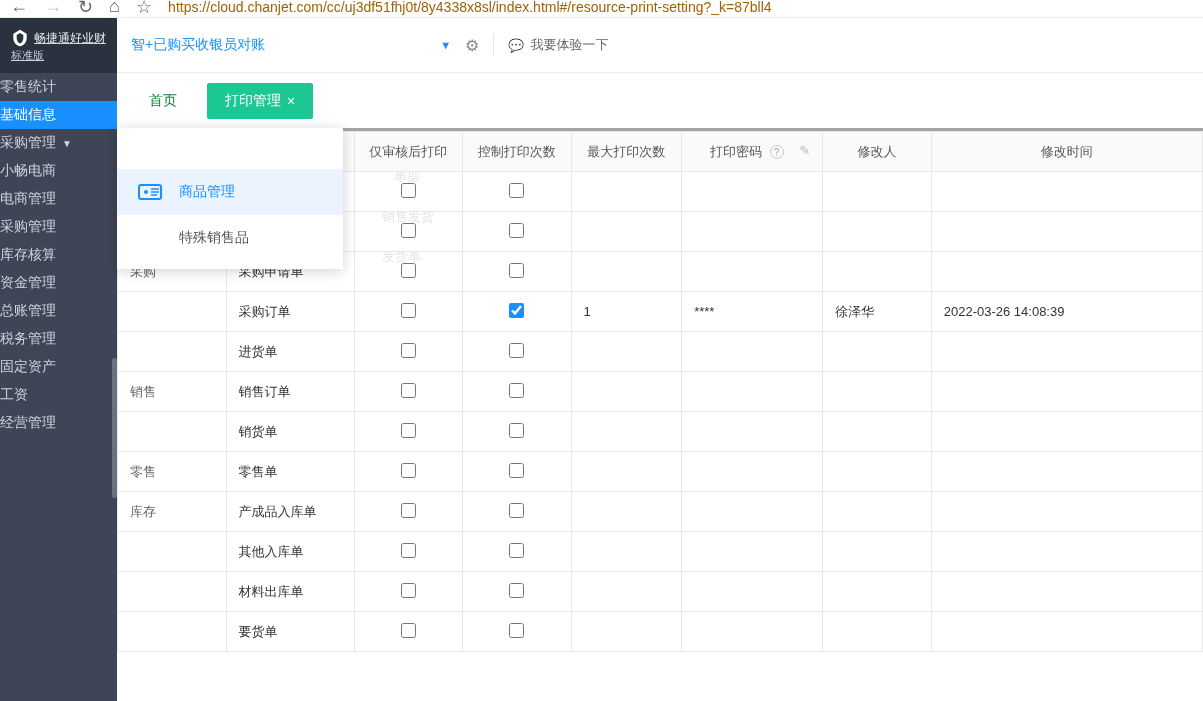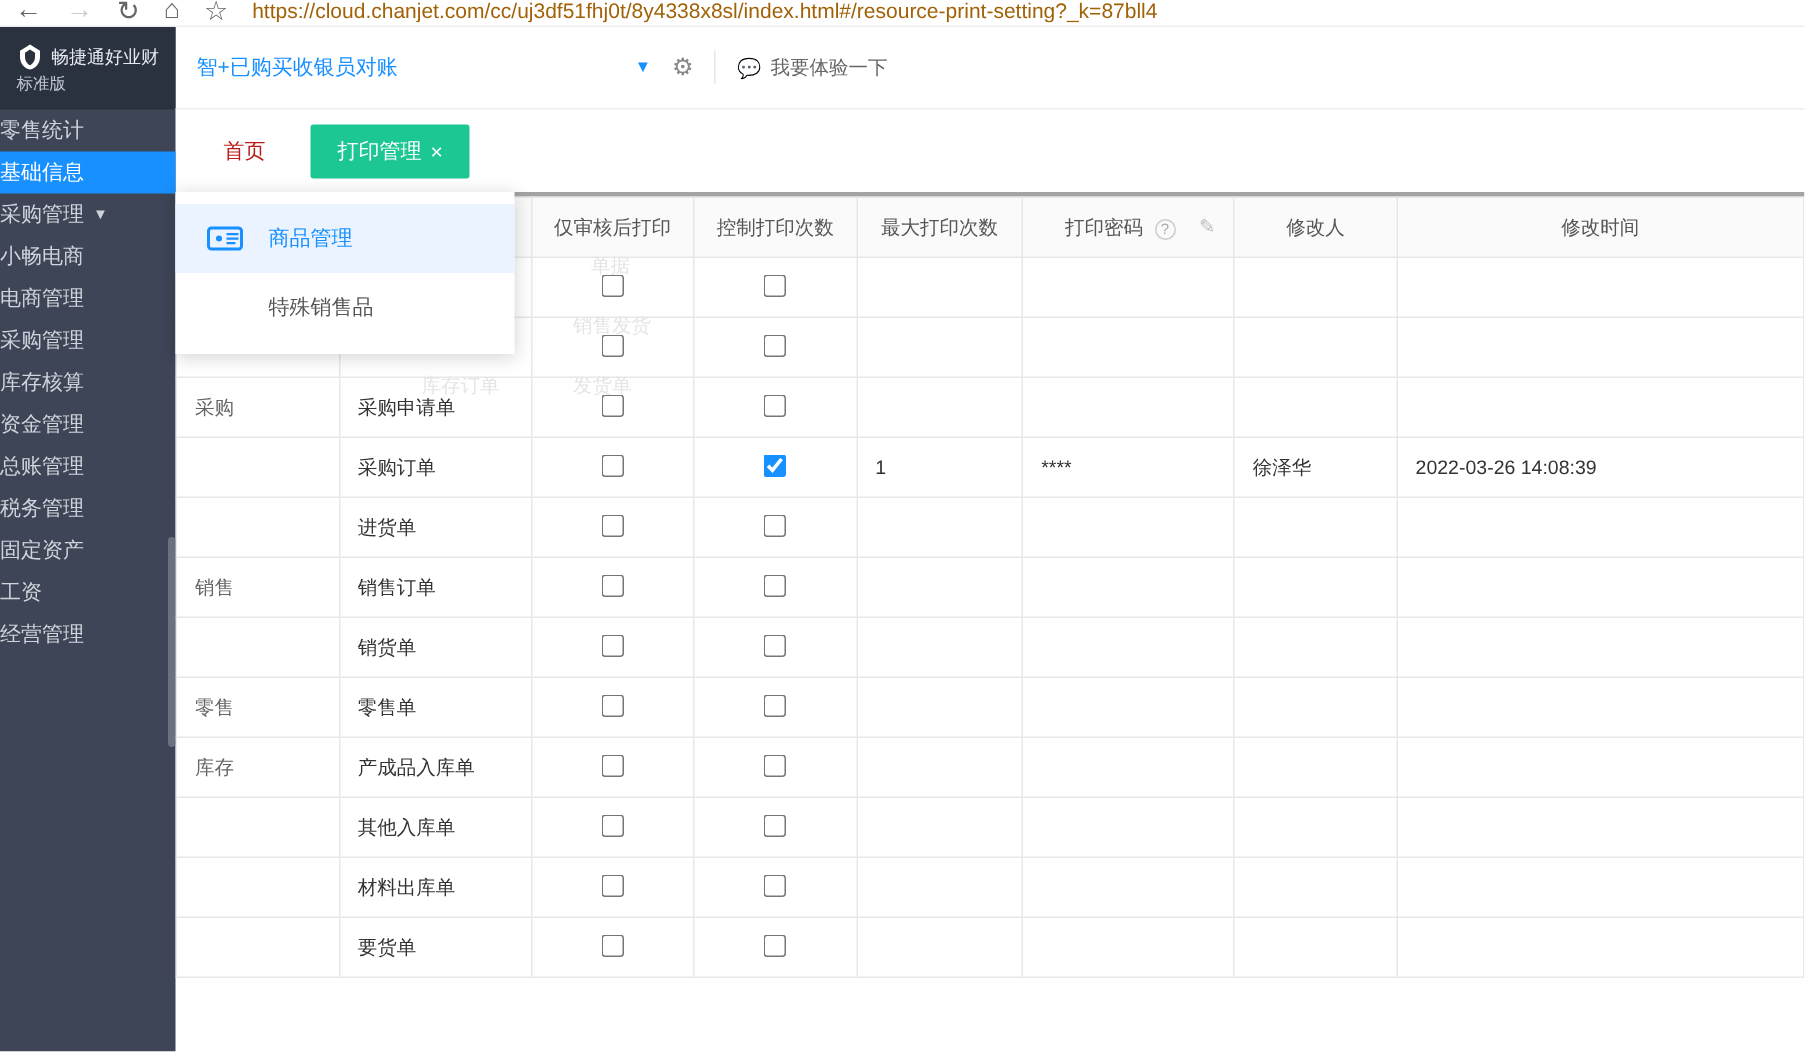--- a/index.html
+++ b/index.html
@@ -4,48 +4,48 @@
 <style>
 * { margin: 0; padding: 0; box-sizing: border-box; font-family: -apple-system, "Microsoft YaHei", sans-serif; }
 body { background: #fff; font-size: 13px; color: #333; overflow: hidden; }
 
 .browser-bar { height: 18px; display: flex; align-items: center; gap: 16px; padding: 0 10px 4px 10px; background: #fff; border-bottom: 1px solid #eee; }
 .browser-bar .nav-btn { font-size: 18px; color: #666; cursor: pointer; }
 .browser-bar .url { color: #a16207; font-size: 14px; white-space: nowrap; overflow: hidden; }
 
 .app { display: flex; height: 683px; }
 .sidebar { width: 117px; background: #3d4556; color: #cfd3db; display: flex; flex-direction: column; position: relative; }
-.sidebar-logo { height: 55px; background: #2a313f; display: flex; flex-direction: column; align-items: flex-start; justify-content: center; padding-left: 10px; gap: 0; }
+.sidebar-logo { height: 55px; background: #2a313f; display: flex; flex-direction: column; align-items: flex-start; justify-content: center; padding-left: 10px; gap: 0; text-decoration: underline; }
 .logo-row { display: flex; align-items: center; gap: 4px; }
 .logo-icon { width: 20px; height: 20px; display: flex; align-items: center; justify-content: center; }
 .logo-text { font-size: 12px; color: #e8eaf0; }
 .logo-sub { font-size: 11px; color: #c1c7d4; margin-left: 1px; }
 
 .sidebar-item { height: 28px; display: flex; align-items: center; justify-content: flex-start; font-size: 14px; cursor: pointer; position: relative; }
 .sidebar-item.active { background: #1890ff; color: #fff; }
 .sidebar-item.active::after { content: ""; position: absolute; right: -8px; top: 50%; transform: translateY(-50%); border: 8px solid transparent; border-left-color: #1890ff; }
 .sidebar-item .chev { margin-left: 6px; font-size: 10px; }
 .sidebar-scroll { position: absolute; right: 0; top: 340px; width: 5px; height: 140px; background: #6b7180; border-radius: 3px; }
 
 .main { flex: 1; display: flex; flex-direction: column; position: relative; }
 .topbar { height: 55px; display: flex; align-items: center; padding: 0 14px; border-bottom: 1px solid #eee; gap: 14px; }
-.org-select { display: flex; align-items: center; gap: 8px; color: #1890ff; font-size: 14px; cursor: pointer; }
+.org-select { display: flex; align-items: center; gap: 25px; color: #1890ff; font-size: 14px; cursor: pointer; }
 .org-select .chev-down { color: #1890ff; font-size: 11px; margin-left: 150px; }
 .gear { color: #888; font-size: 16px; cursor: pointer; }
 .divider-v { width: 1px; height: 22px; background: #e5e5e5; }
 .exp-link { display: flex; align-items: center; gap: 6px; color: #666; font-size: 13px; cursor: pointer; }
 
 .tabs { height: 55px; display: flex; align-items: center; padding: 0 14px; gap: 12px; }
-.tab { height: 36px; display: flex; align-items: center; justify-content: center; padding: 0 18px; font-size: 14px; cursor: pointer; border-radius: 2px; color: #b91c1c; }
+.tab { height: 36px; display: flex; align-items: center; justify-content: center; padding: 0 18px; font-size: 14px; cursor: pointer; border-radius: 2px; color: #15803d; }
 .tab.active { background: #1dc794; color: #fff; }
 .tab .close { margin-left: 6px; font-size: 14px; }
 
 .flyout { position: absolute; left: 0; top: 110px; width: 226px; background: #fff; box-shadow: 0 2px 12px rgba(0,0,0,.18); z-index: 20; padding: 8px 0; }
 .flyout-item { height: 46px; display: flex; align-items: center; padding: 0 20px; font-size: 14px; color: #555; cursor: pointer; gap: 12px; }
-.flyout-item.hover { background: #eaf3ff; color: #1890ff; }
+.flyout-item.hover { background: #eaf3ff; color: #1890ff; margin-top: 33px; }
 .flyout-icon { width: 30px; height: 22px; display: flex; align-items: center; }
 .ghost-text { position: absolute; color: #e5e5e5; font-size: 13px; z-index: 15; pointer-events: none; }
 
 .table-wrap { flex: 1; overflow: hidden; border-top: 3px solid #a3a3a3; }
 table { border-collapse: collapse; width: 100%; table-layout: fixed; }
 th, td { border: 1px solid #e8e8e8; padding: 0 12px; height: 40px; font-size: 13px; text-align: left; vertical-align: middle; }
 th { background: #fafafa; color: #555; font-weight: 500; text-align: center; }
 td.center, th.center { text-align: center; }
 td.cat { color: #666; }
 input[type=checkbox] { width: 15px; height: 15px; cursor: pointer; accent-color: #1890ff; }

